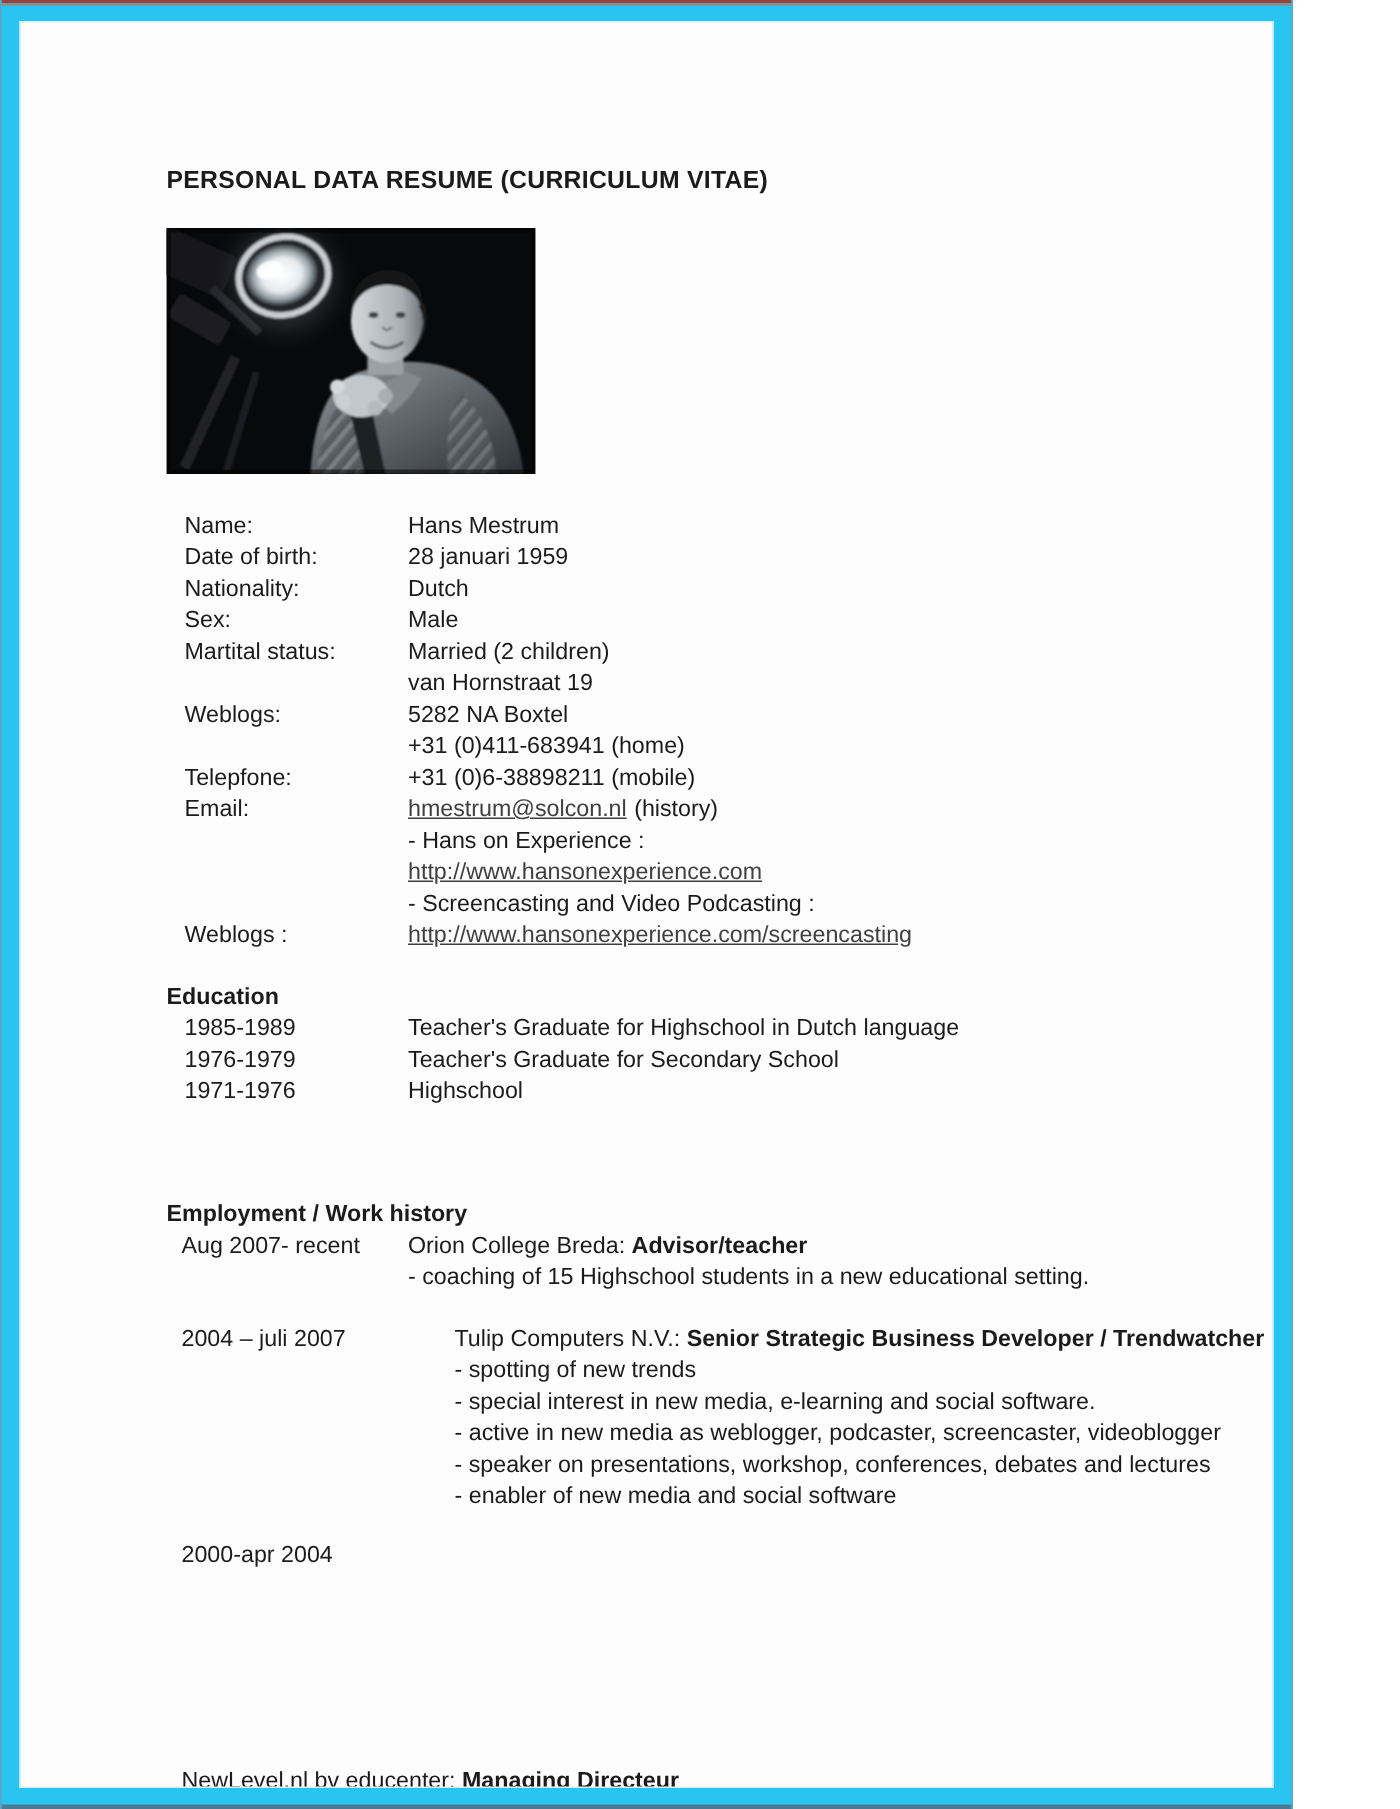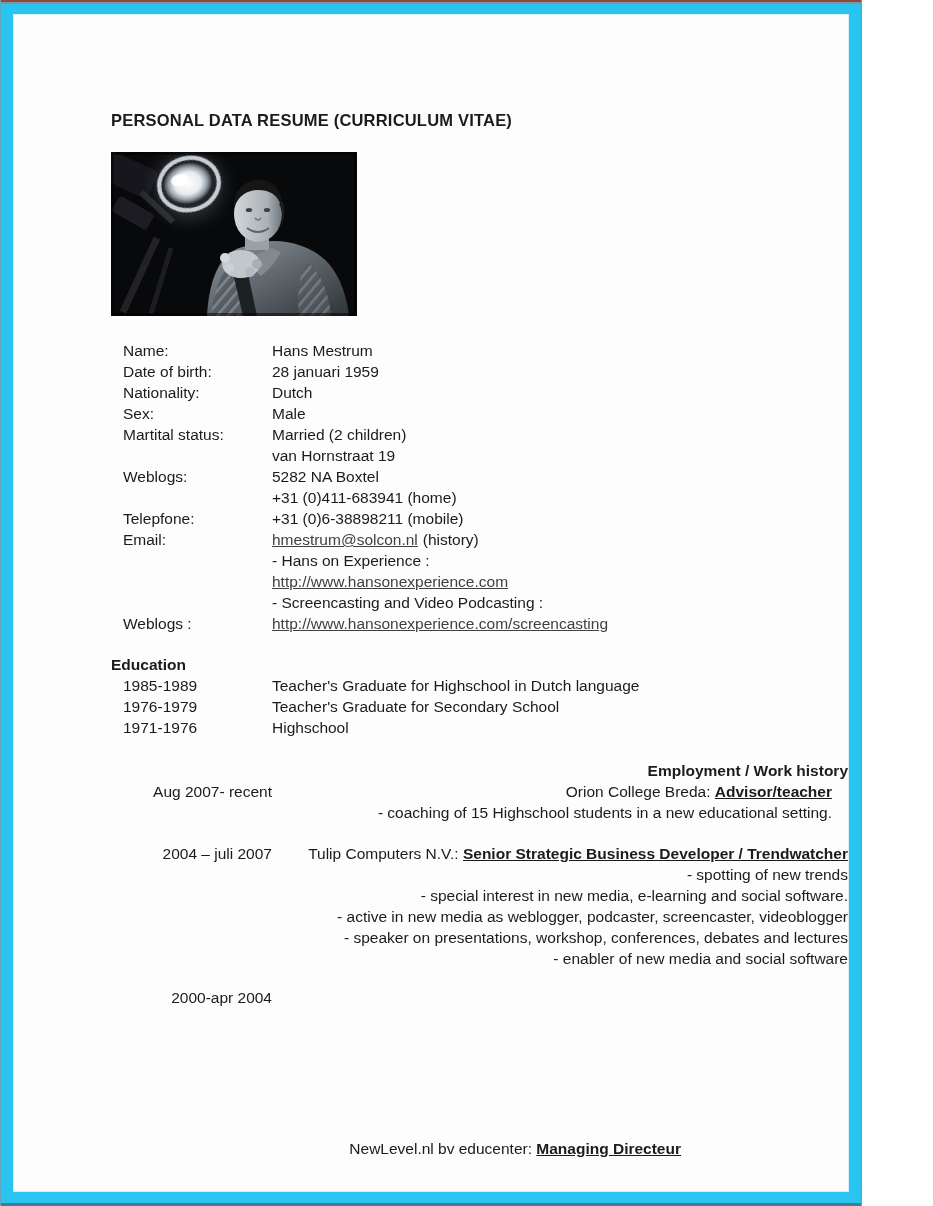--- a/index.html
+++ b/index.html
@@ -58,29 +58,29 @@
     cursor: pointer;
   }
   .suffix { margin-left: 0.32em; }
 
   .section-heading { font-weight: bold; }
   .edu-section { margin-top: 20px; }
   .edu-rows { margin-left: 12px; }
   .edurow { display: flex; }
   .edudate { flex: 0 0 149px; width: 149px; }
 
-  .emp-section { margin-top: 22px; text-align: right; }
+  .emp-section { margin-top: 61px; }
   .emp-rows { margin-left: 10px; }
   .erow { display: flex; margin-top: 0; }
   .erow + .erow.gap20 { margin-top: 20px; gap: 31px; }
   .erow + .erow.gap18 { margin-top: 18px; flex-direction: column; }
   .edate { flex: 0 0 151px; width: 151px; }
   .edesc { width: 560px; }
   .edesc p { margin: 0; }
-  .b { font-weight: bold; text-decoration: underline; }
+  .b { font-weight: bold; }
 </style>
 </head>
 <body>
 
 <div class="frame">
   <div class="edge-top-red"></div>
   <div class="edge-top-gray"></div>
   <div class="edge-bottom"></div>
 
   <div class="paper">

